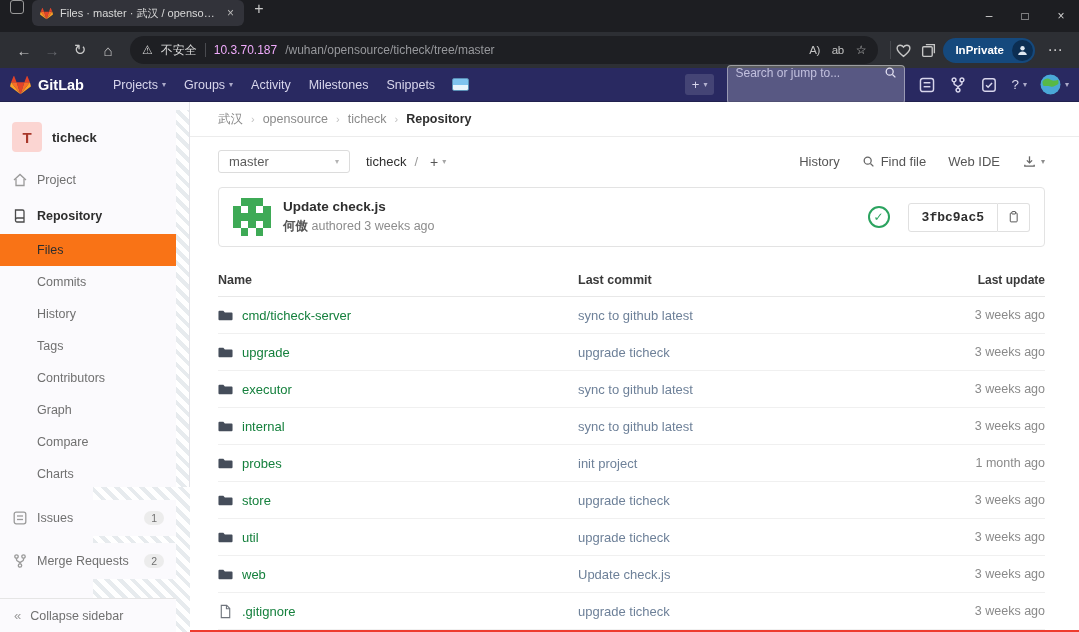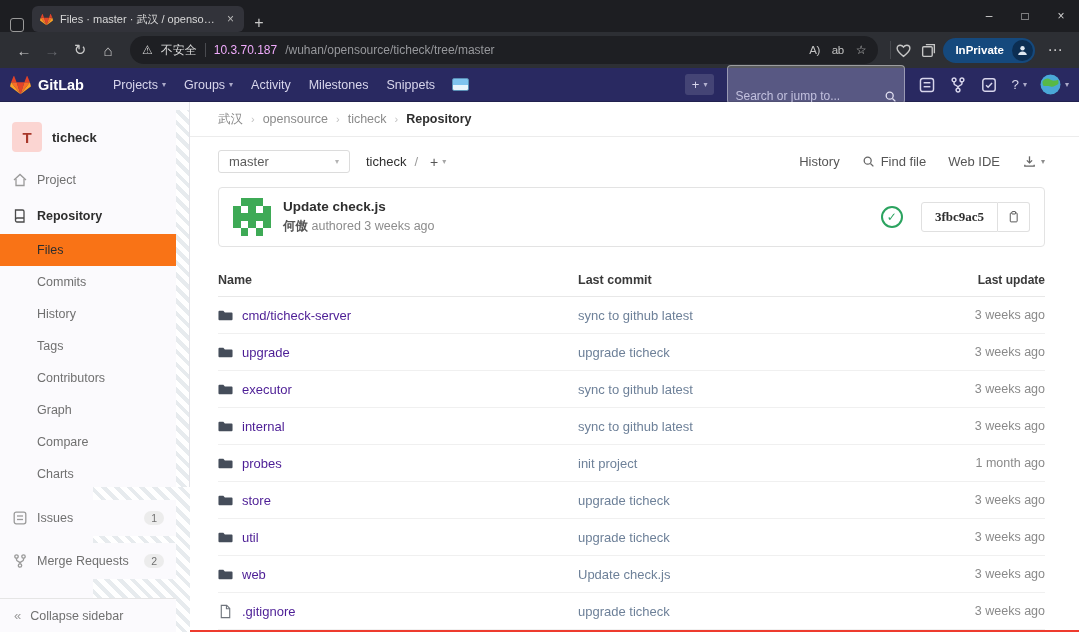--- a/index.html
+++ b/index.html
@@ -1,21 +1,21 @@
 <!DOCTYPE html>
 <html><head>
 <meta charset="utf-8">
 <style>
   *{box-sizing:border-box;margin:0;padding:0}
   html,body{width:1079px;height:632px;overflow:hidden;background:#fff;
     font-family:"Liberation Sans","DejaVu Sans",sans-serif}
   body{position:relative;font-size:13px;color:#2e2e2e}
 
   
-  .titlebar{height:32px;background:#1d1e22;display:flex;align-items:flex-end;color:#c9c9c9}
+  .titlebar{height:32px;background:#1d1e22;display:flex;align-items:flex-start;color:#c9c9c9}
   .tab-actions{width:14px;height:14px;border:1.5px solid #9a9a9a;border-radius:3px;margin:0 8px 0 10px}
   .tab{display:flex;align-items:center;gap:7px;width:212px;height:26px;background:#32333a;
     border-radius:6px;padding:0 8px;font-size:11px;color:#d8d8d8}
   .tab .fav{width:13px;height:13px;flex:0 0 auto}
   .tab-title{flex:1;white-space:nowrap;overflow:hidden;text-overflow:ellipsis}
   .tab-close{color:#b9b9b9;font-size:12px;padding:0 2px}
   .newtab{width:30px;text-align:center;font-size:16px;color:#c9c9c9}
   .win-controls{margin-left:auto;display:flex;height:32px}
   .win-btn{width:36px;display:flex;align-items:center;justify-content:center;font-size:12px;color:#d2d2d2}
 
@@ -47,21 +47,21 @@
     font-size:14.5px;margin-right:20px}
   .gl-brand svg{width:21px;height:20px}
   .gl-link{display:flex;align-items:center;gap:4px;padding:0 9px;font-size:12.5px;height:34px}
   .caret{font-size:8px;opacity:.75}
   .gl-extra{width:17px;height:13px;border-radius:2px;background:linear-gradient(180deg,#7fc3ee 55%,#e8f4fb 55%);
     margin-left:8px;border:1px solid #5a8fb5}
   .gl-right{margin-left:auto;display:flex;align-items:center;gap:13px}
   .gl-plus{display:flex;align-items:center;gap:4px;background:rgba(255,255,255,.13);
     border-radius:3px;padding:3px 7px;font-size:13px}
   .gl-search{width:178px;height:39px;background:rgba(255,255,255,.22);
-    border:1px solid rgba(255,255,255,.40);border-radius:4px;display:flex;align-items:flex-end;padding:0 7px;gap:6px}
+    border:1px solid rgba(255,255,255,.40);border-radius:4px;display:flex;align-items:flex-start;padding:0 7px;gap:6px}
   .gl-search input{flex:1;min-width:0;background:transparent;border:none;outline:none;
     font-size:12px;color:#e8e6f6;font-family:inherit}
   .gl-search input::placeholder{color:#c2c0de}
   .gl-search .mag{width:13px;height:13px;color:#e3e1f2;flex:0 0 auto}
   .gl-icon{width:18px;height:18px;color:#d8d6ec}
   .gl-help{display:flex;align-items:center;gap:4px;font-size:13.5px}
   .gl-avatar{display:flex;align-items:center;gap:4px}
   .gl-avatar svg{width:21px;height:21px;border-radius:50%}
 
   
@@ -118,33 +118,33 @@
     display:flex;align-items:center}
   .identicon{width:38px;height:38px;margin-right:12px;flex:0 0 auto}
   .commit-title{font-size:13.5px;font-weight:bold;color:#2e2e2e}
   .commit-meta{font-size:12.5px;color:#8c8c8c;margin-top:4px}
   .commit-author{color:#555;font-weight:bold}
   .commit-right{margin-left:auto;display:flex;align-items:center}
   .ci-status{width:22px;height:22px;border:2px solid #2ba35f;border-radius:50%;color:#2ba35f;
     display:flex;align-items:center;justify-content:center;font-size:12px;font-weight:bold}
   .sha-group{display:flex;margin-left:18px}
   .sha{border:1px solid #e0e0e0;border-radius:3px 0 0 3px;padding:6px 13px;
-    font-family:Liberation Serif, serif;font-size:13px;color:#2e2e2e;font-weight:bold}
+    font-family:Liberation Mono, monospace;font-size:13px;color:#2e2e2e;font-weight:bold}
   .copy-btn{border:1px solid #e0e0e0;border-left:none;border-radius:0 3px 3px 0;padding:6px 9px;
     display:flex;align-items:center;color:#555;background:#fff}
   .copy-btn svg{width:13px;height:14px}
 
   .tree-table{margin-top:16px}
   .t-head,.t-row{display:grid;grid-template-columns:360px 1fr 150px;align-items:center}
   .t-head{height:34px;font-size:12.5px;font-weight:bold;color:#3a3a3a;border-bottom:1px solid #e8e8e8}
   .t-row{height:37px;border-bottom:1px solid #f0f0f0}
   .t-name{display:flex;align-items:center;gap:9px;min-width:0}
   .t-name .f-icon{width:15px;height:15px;color:#454d5a;flex:0 0 auto}
   .t-name .f-icon.file{color:#70757d}
-  .t-name a,.t-name span.nm{color:#4c1d95;white-space:nowrap;overflow:hidden;text-overflow:ellipsis}
+  .t-name a,.t-name span.nm{color:#15803d;white-space:nowrap;overflow:hidden;text-overflow:ellipsis}
   .t-commit span{color:#6e8199}
   .t-update{text-align:right;color:#8a8a8a;font-size:12.5px}
   .t-head .t-update{color:#3a3a3a;font-size:12px}
 
   .redline{position:absolute;left:190px;right:0;bottom:0;height:2px;background:#ee3b2e;z-index:6}
 </style>
 </head>
 <body>
 
 <div class="titlebar">

